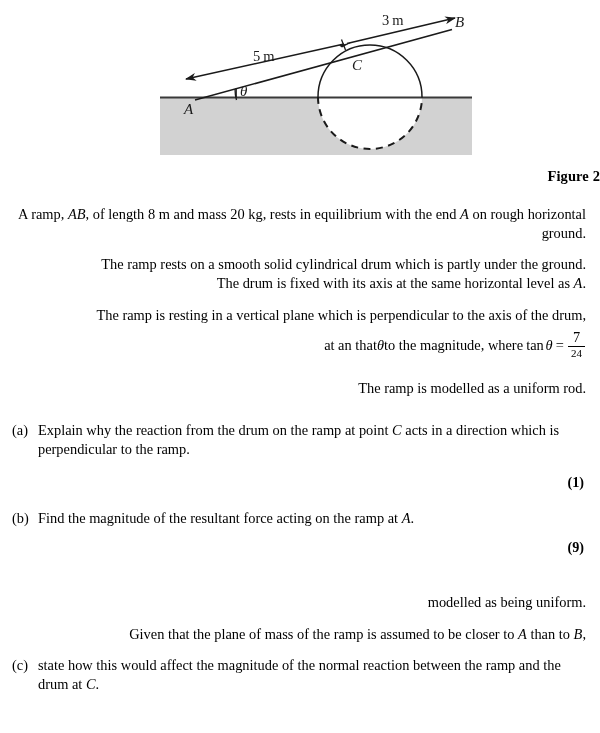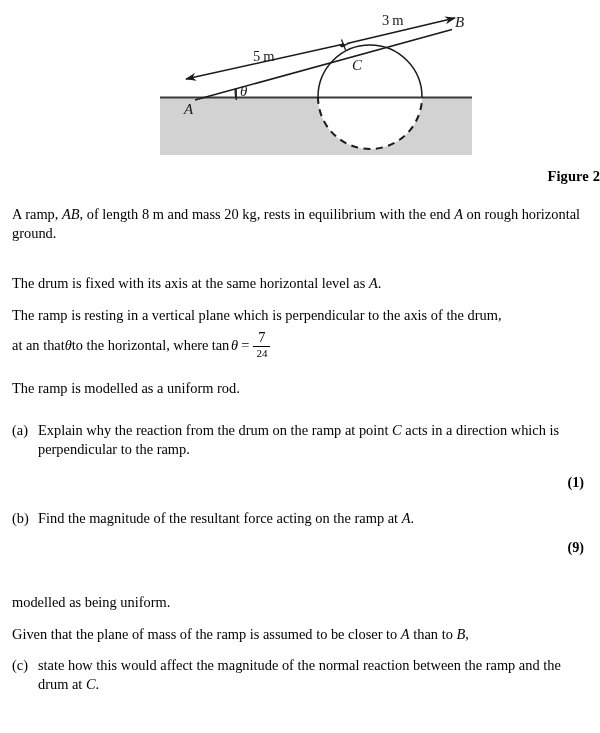--- a/index.html
+++ b/index.html
@@ -40,21 +40,21 @@
 
   
   #prose {
     position: relative;
     padding: 0 14px 0 12px;
     font-size: 14.4px;
     line-height: 1.30;
   }
   .para {
     margin: 0 0 13px 0;
-    text-align: left;
+    text-align: right;
   }
   .para.tight { }
 
   i, .it { font-style: italic; }
 
   
   .nw { white-space: nowrap; }
   .thin { display: inline-block; width: 1.6px; }
 
   
@@ -170,31 +170,31 @@
 
 <div class="sp-18"></div>
 
 <div id="prose">
 
   <p class="para">
     <span>A ramp, </span><i>AB</i><span>, of length </span><span class="nw">8 m</span><span> and mass </span><span class="nw">20 kg</span><span>, rests in equilibrium with the end </span><i>A</i><span> on rough horizontal ground.</span>
   </p>
 
   <p class="para">
-    <br>
+    <span>The ramp rests on a smooth solid cylindrical drum which is partly under the ground.</span><br>
     <span>The drum is fixed with its axis at the same horizontal level as </span><i>A</i><span>.</span>
   </p>
 
 
   <p class="para tight">
     <span class="angle-line">The ramp is resting in a vertical plane which is perpendicular to the axis of the drum,</span>
     <span class="frac-row">
       <span>at an that </span>
         <i>θ</i>
-        <span> to the horizontal, where</span>
+        <span> to the magnitude, where</span>
       <span class="thin"></span>
         <span class="thin"></span>
       <span>tan</span>
         <span class="thin"></span>
         <i>θ</i>
       <span class="thin"></span>
         <span class="thin"></span>
       <span>=</span>
       <span class="thin"></span>
         <span class="thin"></span>

